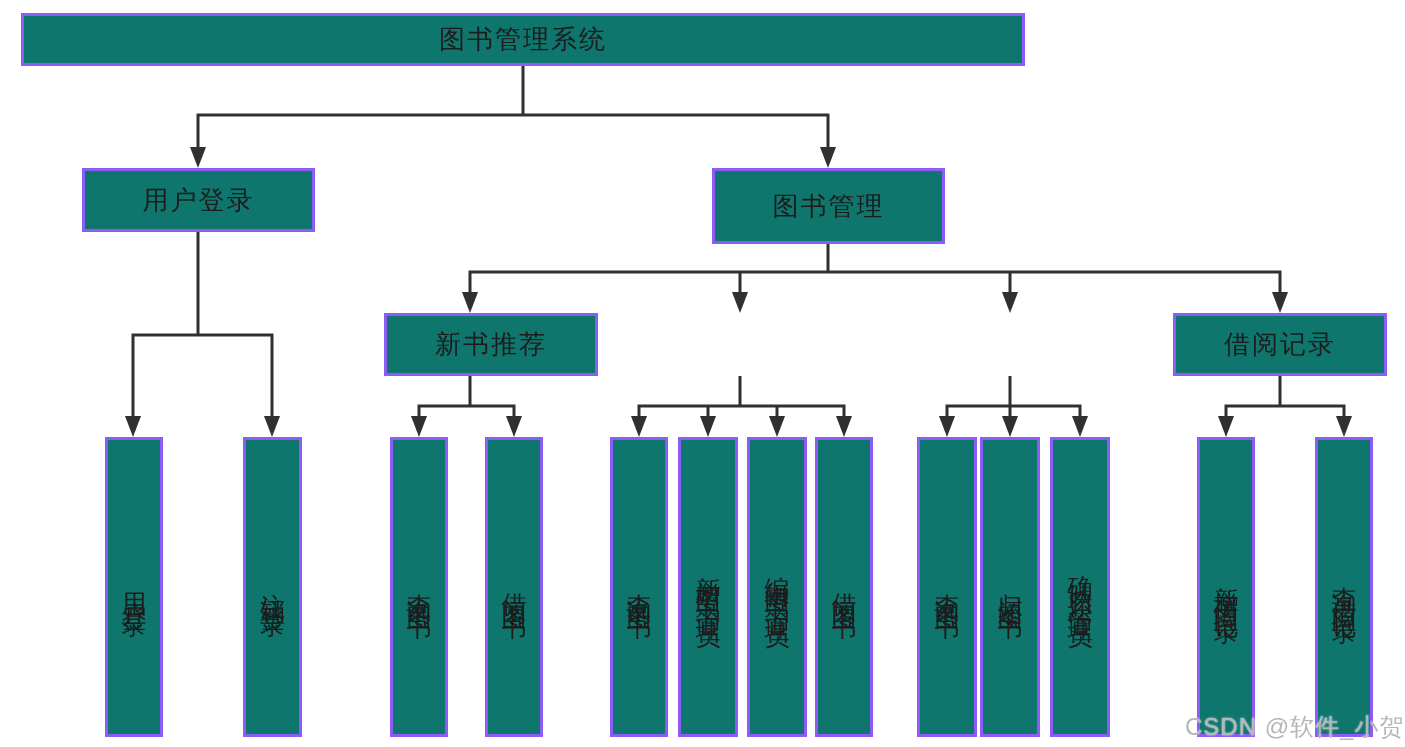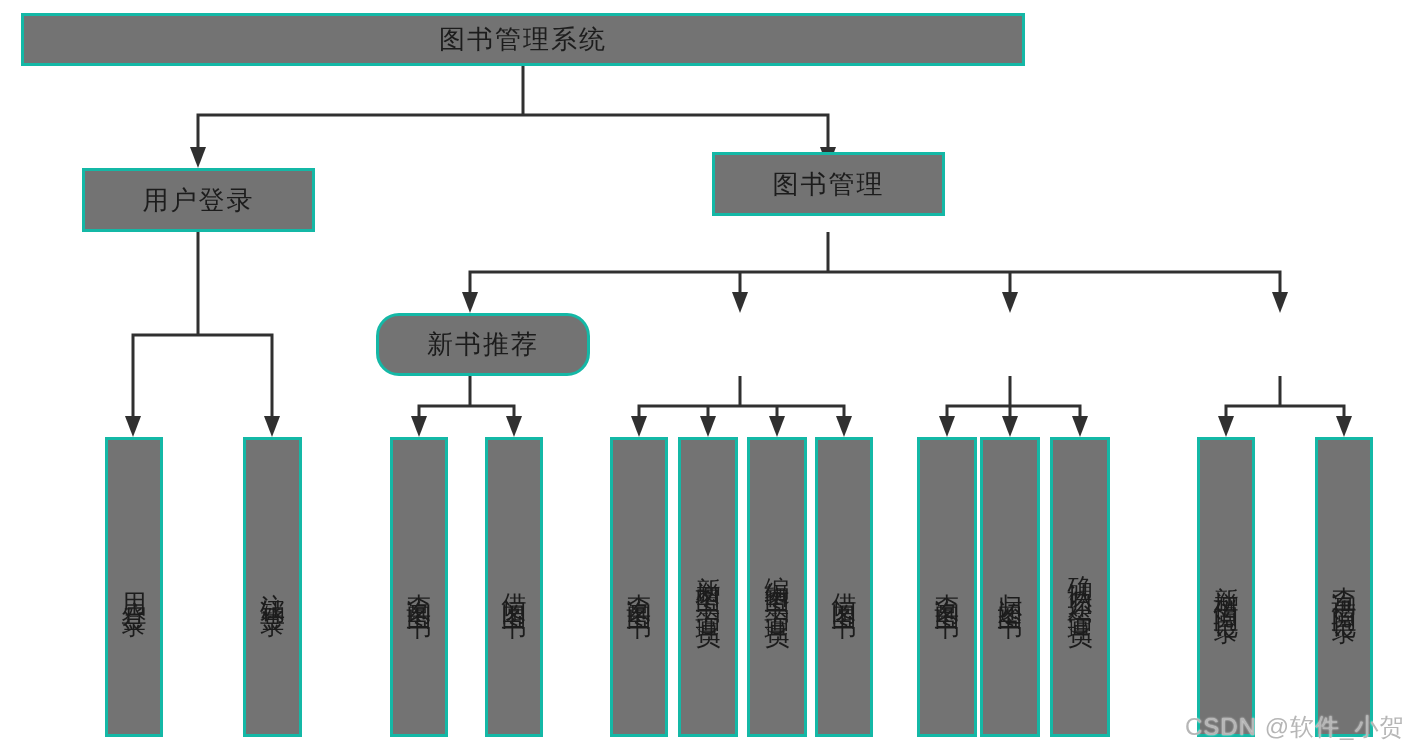--- a/index.html
+++ b/index.html
@@ -9,44 +9,44 @@
     height:747px;
     background:#ffffff;
     font-family:"Liberation Sans","DejaVu Sans",sans-serif;
     overflow:hidden;
   }
   .wires { position:absolute; left:0; top:0; width:1405px; height:747px; }
   .wires path { stroke:#303030; stroke-width:3; fill:none; stroke-linejoin:miter; }
   .wires polygon { fill:#303030; stroke:none; }
   .box {
     position:absolute;
-    background:#737373;
-    border:3px solid #14b8a6;
+    background:#0f766e;
+    border:3px solid #8b5cf6;
     box-sizing:border-box;
     display:flex;
     align-items:center;
     justify-content:center;
     color:#1c1c1c;
   }
   .h { font-size:26px; letter-spacing:2px; }
   .v .vtext {
     writing-mode:vertical-rl;
     text-orientation:upright;
     font-size:25px;
     letter-spacing:7px;
     line-height:1;
   }
   
   .n-root   { left:21px;  top:13px;  width:1004px; height:53px; }
   
   .n-login  { left:82px;  top:168px; width:233px; height:64px; }
-  .n-mgmt   { left:712px; top:152px; width:233px; height:64px; }
+  .n-mgmt   { left:712px; top:168px; width:233px; height:76px; }
   
   .l3 { top:313px; height:63px; width:214px; }
-  .n-recommend { left:376px;border-radius:23px; }
+  .n-recommend { left:384px; }
   .n-borrow    { left:633px; }
   .n-current   { left:903px; }
   .n-records   { left:1173px; }
   
   .l4 { top:437px; height:300px; }
   .n-u1  { left:105px;  width:58px; }
   .n-u2  { left:243px;  width:59px; }
   .n-r1  { left:390px;  width:58px; }
   .n-r2  { left:485px;  width:58px; }
   .n-b1  { left:610px;  width:58px; }
@@ -117,20 +117,21 @@
       <polygon points="1344,437 1336,416 1352,416"></polygon>
     </g>
   </svg>
 
   <div class="box h n-root">图书管理系统</div>
 
   <div class="box h n-login">用户登录</div>
   <div class="box h n-mgmt">图书管理</div>
 
   <div class="box h l3 n-recommend">新书推荐</div>
+  <div class="box h l3 n-records">借阅记录</div>
 
   <div class="box v l4 n-u1">
     <span class="vtext">用户登录</span>
   </div>
   <div class="box v l4 n-u2">
     <span class="vtext">注销登录</span>
   </div>
 
   <div class="box v l4 n-r1">
     <span class="vtext">查询图书</span>

